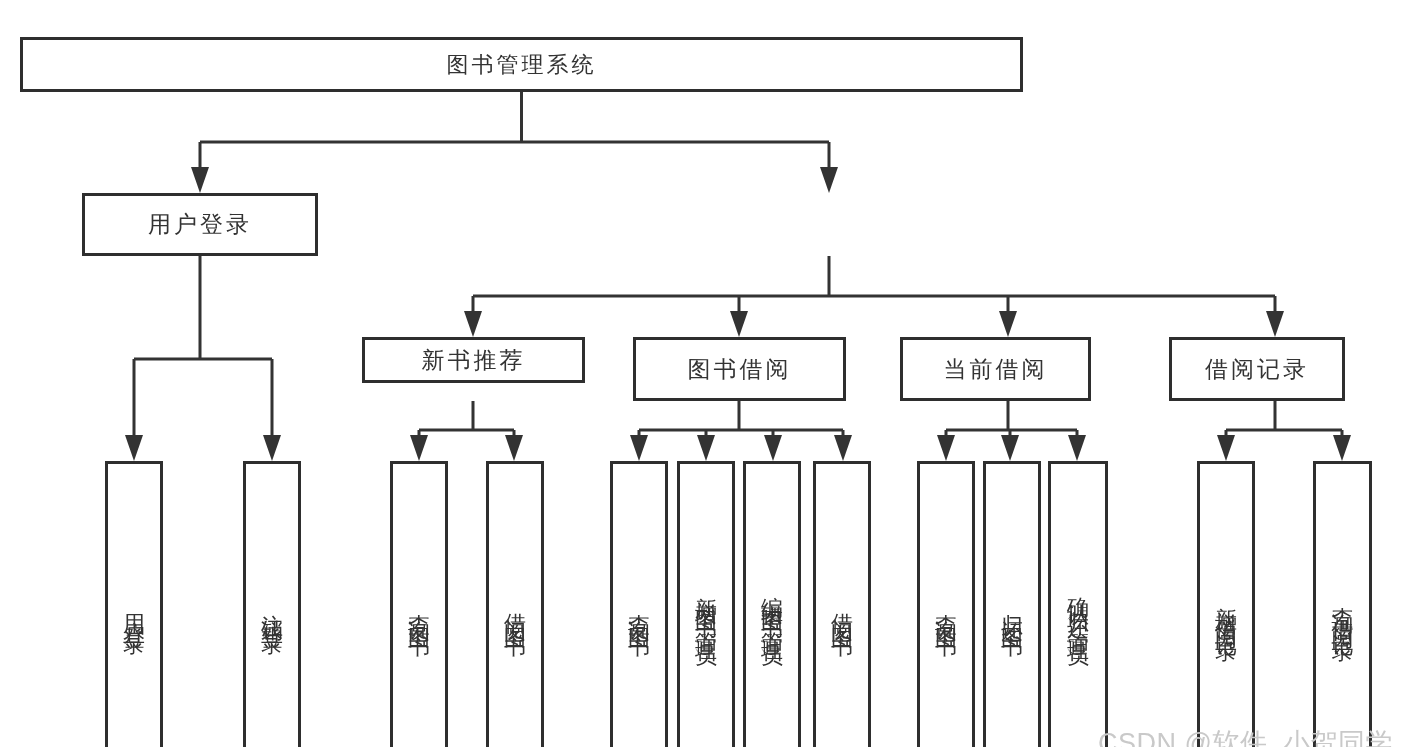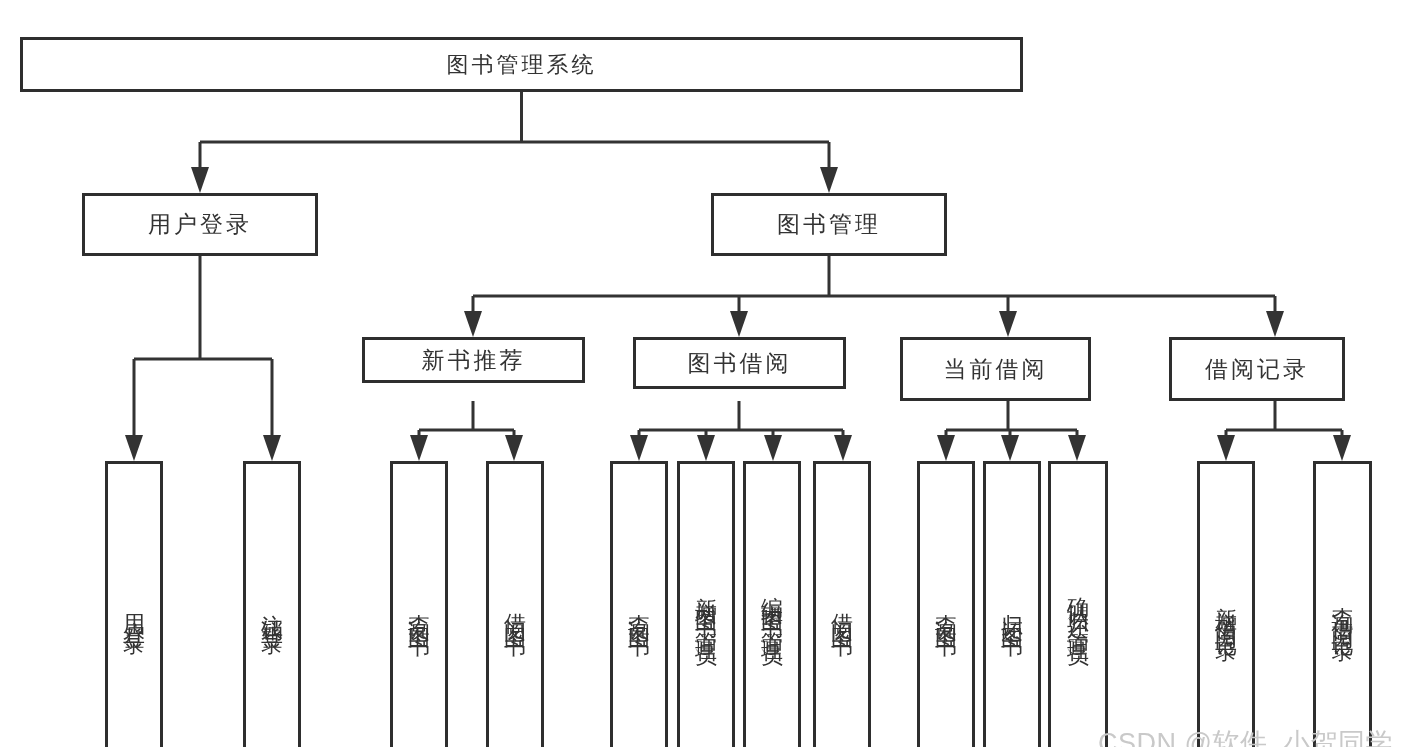--- a/index.html
+++ b/index.html
@@ -116,28 +116,25 @@
     </g>
   </svg>
 
   <div class="box hbox root-box" style="left:20px;top:13px;width:1003px;height:55px">
     <span>图书管理系统</span>
   </div>
 
   <div class="box hbox" style="left:82px;top:169px;width:236px;height:63px">
     <span>用户登录</span>
   </div>
-  <div class="box hbox" style="left:711px;top:169px;width:236px;height:63px">
-    <span>图书管理</span>
-  </div>
 
   <div class="box hbox" style="left:362px;top:313px;width:223px;height:46px">
     <span>新书推荐</span>
   </div>
-  <div class="box hbox" style="left:633px;top:313px;width:213px;height:52px">
+  <div class="box hbox" style="left:633px;top:313px;width:213px;height:64px">
     <span>图书借阅</span>
   </div>
   <div class="box hbox" style="left:900px;top:313px;width:191px;height:64px">
     <span>当前借阅</span>
   </div>
   <div class="box hbox" style="left:1169px;top:313px;width:176px;height:64px">
     <span>借阅记录</span>
   </div>
 
   <div class="box vbox" style="left:105px;top:437px;width:58px;height:298px">

